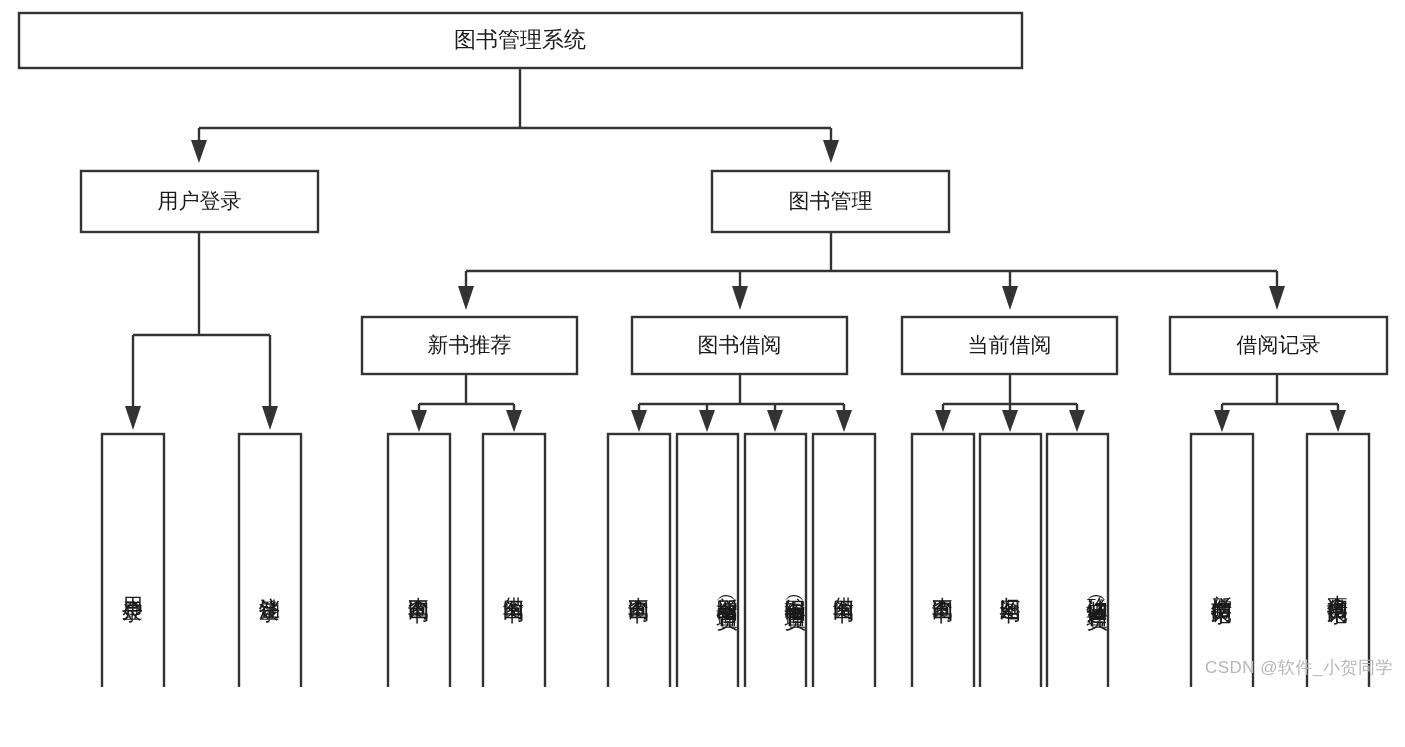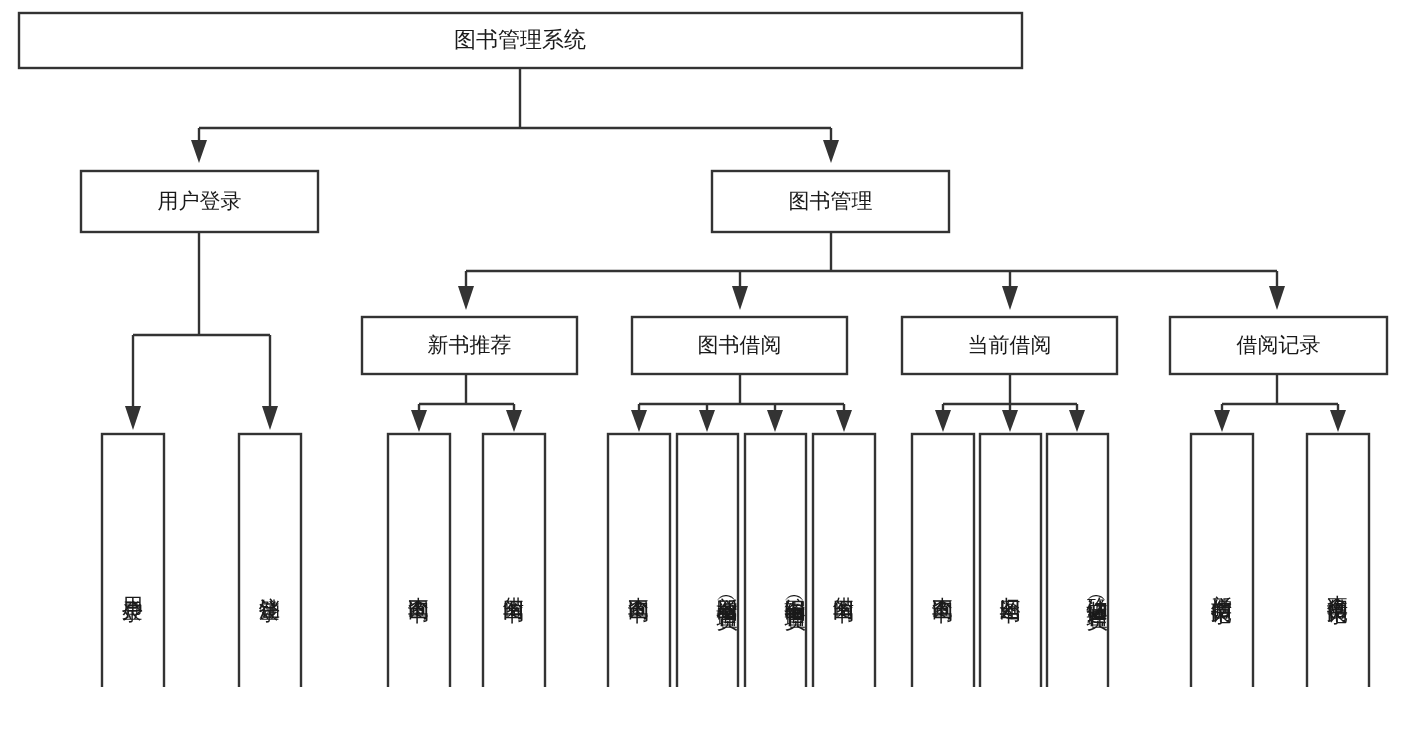--- a/index.html
+++ b/index.html
@@ -219,14 +219,15 @@
   <div class="leaf-label" style="left:745px; top:434px; width:61px; height:300px; display:flex; align-items:flex-start; justify-content:center; padding-top:10px; box-sizing:border-box;">编辑图书（管理员）</div>
   <div class="leaf-label" style="left:813px; top:434px; width:62px; height:300px; display:flex; align-items:center; justify-content:center;">借阅图书</div>
 
   <div class="leaf-label" style="left:912px; top:434px; width:62px; height:300px; display:flex; align-items:center; justify-content:center;">查询图书</div>
   <div class="leaf-label" style="left:980px; top:434px; width:61px; height:300px; display:flex; align-items:center; justify-content:center;">归还图书</div>
   <div class="leaf-label" style="left:1047px; top:434px; width:61px; height:300px; display:flex; align-items:flex-start; justify-content:center; padding-top:10px; box-sizing:border-box;">确认归还（管理员）</div>
 
   <div class="leaf-label" style="left:1191px; top:434px; width:62px; height:300px; display:flex; align-items:center; justify-content:center;">新增借阅记录</div>
   <div class="leaf-label" style="left:1307px; top:434px; width:62px; height:300px; display:flex; align-items:center; justify-content:center;">查询借阅记录</div>
 
+  <div class="watermark">CSDN @软件_小贺同学</div>
 
 </div>
 
 </body></html>

